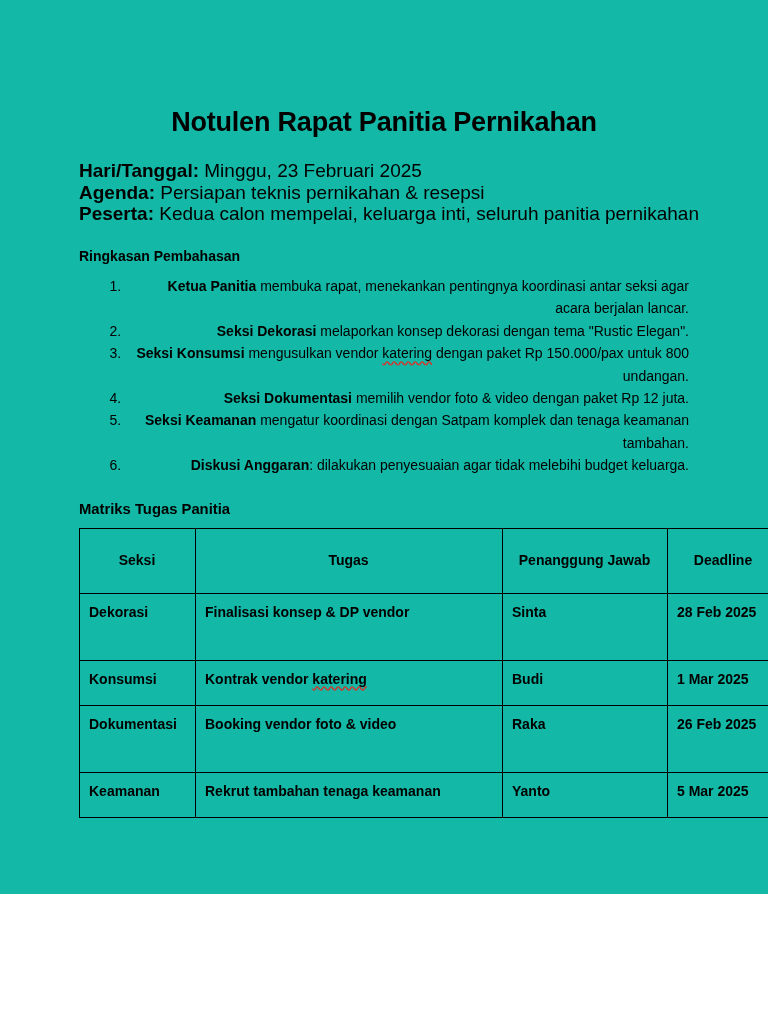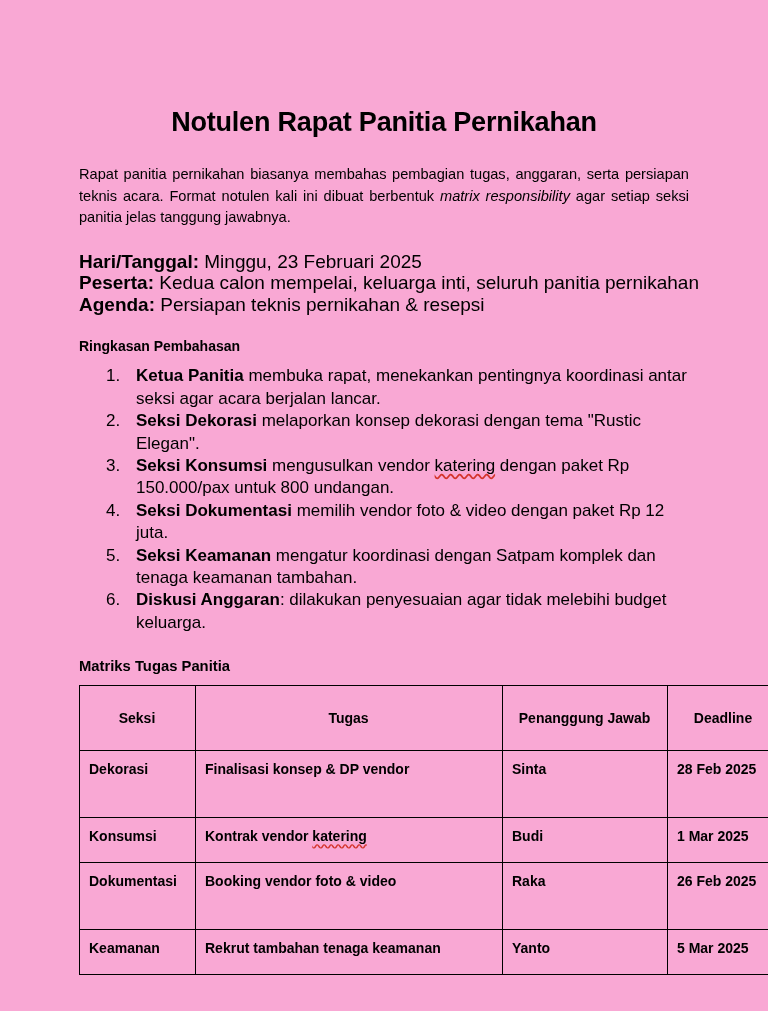--- a/index.html
+++ b/index.html
@@ -10,22 +10,22 @@
   body {
     width: 768px;
     height: 1011px;
     font-family: "Liberation Sans", sans-serif;
     color: #000000;
     overflow: hidden;
   }
   .page {
     position: relative;
     width: 768px;
-    height: 1011px;
-    background: #f9a8d4;
+    height: 894px;
+    background: #14b8a6;
     box-sizing: border-box;
     padding: 0 79px;
   }
   .doc-title {
     margin: 0;
     padding-top: 106px;
     text-align: center;
     font-size: 27px;
     font-weight: bold;
     letter-spacing: -0.2px;
@@ -57,25 +57,25 @@
     font-weight: bold;
     line-height: 20px;
     padding-top: 21px;
   }
   ol.summary {
     margin: 0;
     padding: 9px 0 0 46px;
     list-style-type: decimal;
   }
   ol.summary > li {
-    font-size: 17px;
+    font-size: 14px;
     line-height: 22.4px;
     padding-left: 11px;
     margin-bottom: 0px;
-    text-align: left;
+    text-align: right;
   }
   ol.summary > li .lead {
     font-weight: bold;
   }
   .spell {
     text-decoration: underline wavy #d4342c;
     text-decoration-skip-ink: none;
     text-underline-offset: 2px;
   }
   .table-heading {
@@ -115,26 +115,25 @@
   .r-tall td { height: 50px; }
   .r-short td { height: 28px; }
 </style>
 </head>
 <body>
 
 <div class="page">
 
   <h1 class="doc-title">Notulen Rapat Panitia Pernikahan</h1>
 
-  <p class="intro"><span>Rapat panitia pernikahan biasanya membahas pembagian tugas, anggaran, serta persiapan teknis acara. Format notulen kali ini dibuat berbentuk </span><span class="ital">matrix responsibility</span><span> agar setiap seksi panitia jelas tanggung jawabnya.</span></p>
 
   <div class="meta">
     <div class="meta-line"><span class="lbl">Hari/Tanggal:</span><span> Minggu, 23 Februari 2025</span></div>
+    <div class="meta-line"><span class="lbl">Agenda:</span><span> Persiapan teknis pernikahan &amp; resepsi</span></div>
     <div class="meta-line"><span class="lbl">Peserta:</span><span> Kedua calon mempelai, keluarga inti, seluruh panitia pernikahan</span></div>
-    <div class="meta-line"><span class="lbl">Agenda:</span><span> Persiapan teknis pernikahan &amp; resepsi</span></div>
   </div>
 
   <div class="section-heading">Ringkasan Pembahasan</div>
 
   <ol class="summary">
     <li><span class="lead">Ketua Panitia</span><span> membuka rapat, menekankan pentingnya koordinasi antar seksi agar acara berjalan lancar.</span></li>
     <li><span class="lead">Seksi Dekorasi</span><span> melaporkan konsep dekorasi dengan tema "Rustic Elegan".</span></li>
     <li><span class="lead">Seksi Konsumsi</span><span> mengusulkan vendor </span><span class="spell">katering</span><span> dengan paket Rp 150.000/pax untuk 800 undangan.</span></li>
     <li><span class="lead">Seksi Dokumentasi</span><span> memilih vendor foto &amp; video dengan paket Rp 12 juta.</span></li>
     <li><span class="lead">Seksi Keamanan</span><span> mengatur koordinasi dengan Satpam komplek dan tenaga keamanan tambahan.</span></li>

